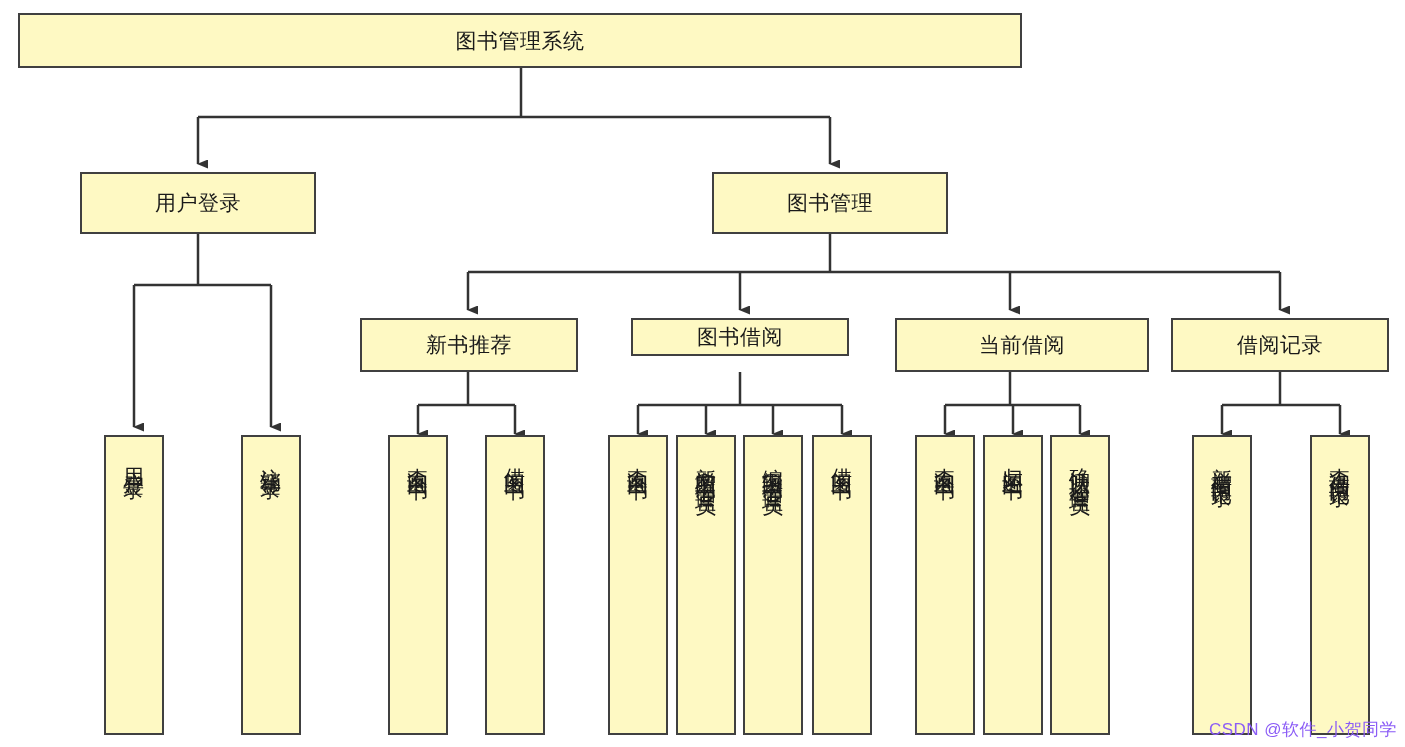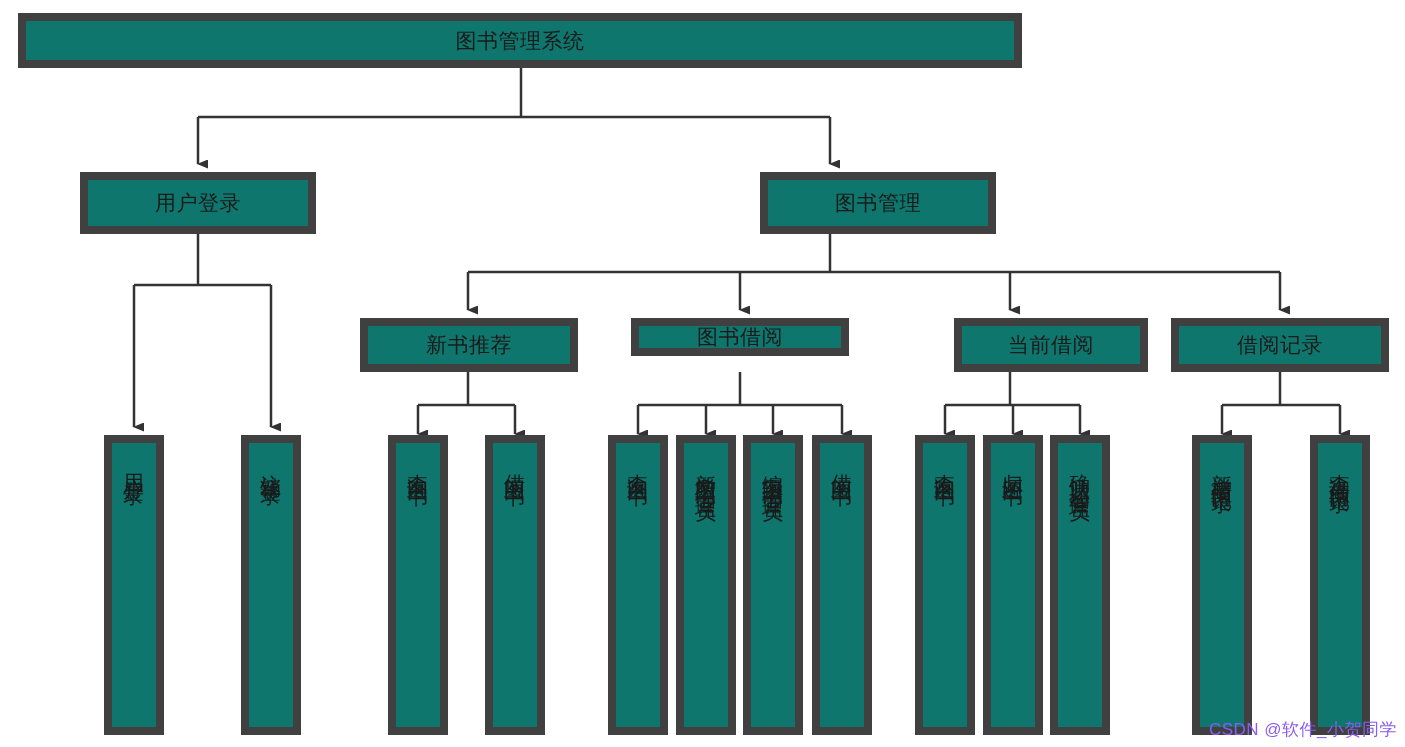--- a/index.html
+++ b/index.html
@@ -23,22 +23,22 @@
     position: absolute;
     left: 0;
     top: 0;
     width: 1405px;
     height: 747px;
     pointer-events: none;
   }
   .node {
     position: absolute;
     box-sizing: border-box;
-    background: #0f766e;
-    border: 8px solid #404040;
+    background: #fef9c3;
+    border: 2px solid #404040;
     display: flex;
     align-items: center;
     justify-content: center;
     overflow: hidden;
   }
   .node.horiz .node-label {
     font-size: 21px;
     color: #1a1a1a;
     line-height: 1.1;
     white-space: nowrap;
@@ -125,31 +125,31 @@
     </g>
   </svg>
 
   <div class="node horiz" style="left:18px; top:13px; width:1004px; height:55px;">
     <span class="node-label">图书管理系统</span>
   </div>
 
   <div class="node horiz" style="left:80px; top:172px; width:236px; height:62px;">
     <span class="node-label">用户登录</span>
   </div>
-  <div class="node horiz" style="left:712px; top:172px; width:236px; height:62px;margin-left:48px;">
+  <div class="node horiz" style="left:712px; top:172px; width:236px; height:62px;">
     <span class="node-label">图书管理</span>
   </div>
 
   <div class="node horiz" style="left:360px; top:318px; width:218px; height:54px;">
     <span class="node-label">新书推荐</span>
   </div>
   <div class="node horiz" style="left:631px; top:318px; width:218px; height:38px;">
     <span class="node-label">图书借阅</span>
   </div>
-  <div class="node horiz" style="left:954px; top:318px; width:194px; height:54px;">
+  <div class="node horiz" style="left:895px; top:318px; width:254px; height:54px;">
     <span class="node-label">当前借阅</span>
   </div>
   <div class="node horiz" style="left:1171px; top:318px; width:218px; height:54px;">
     <span class="node-label">借阅记录</span>
   </div>
 
   <div class="node vert" style="left:104px; top:435px; width:60px; height:300px;">
     <span class="node-label">用户登录</span>
   </div>
   <div class="node vert" style="left:241px; top:435px; width:60px; height:300px;">

